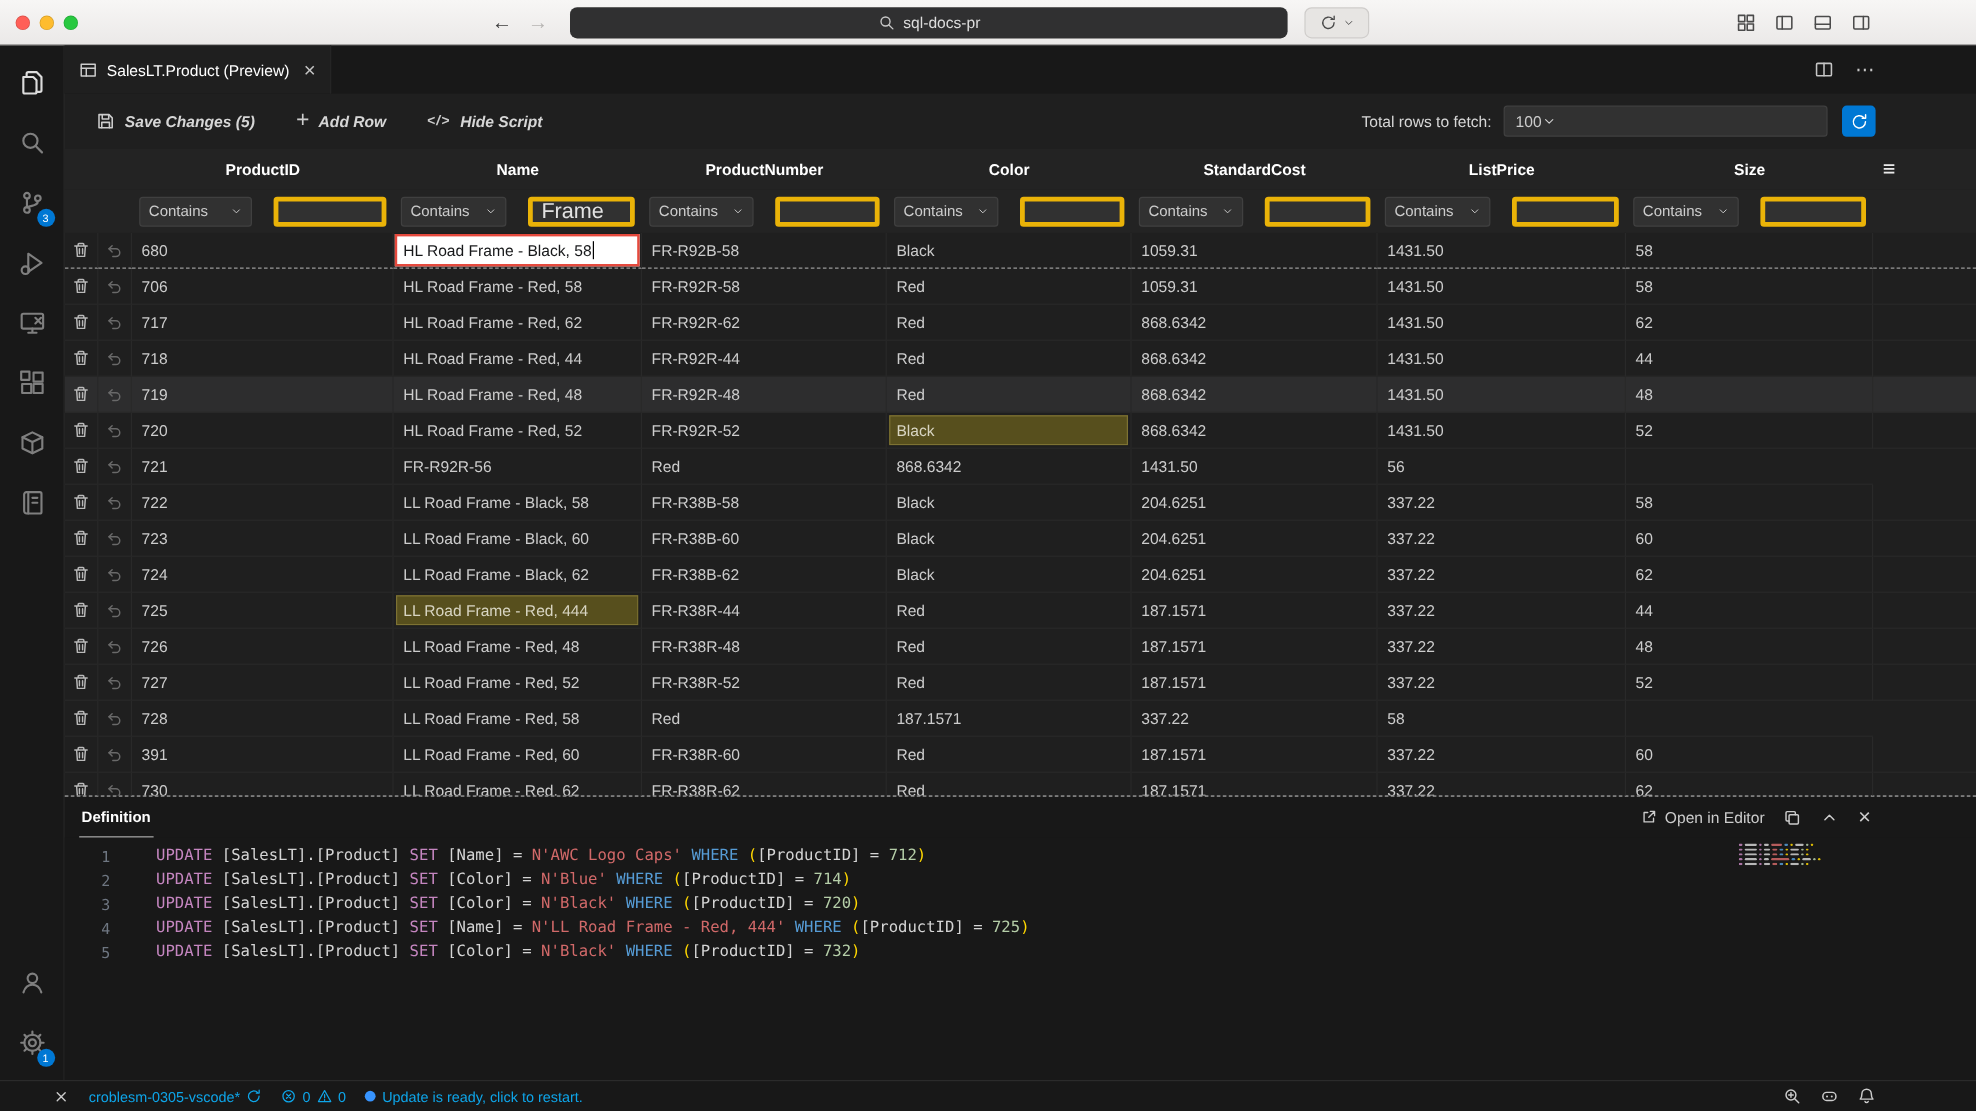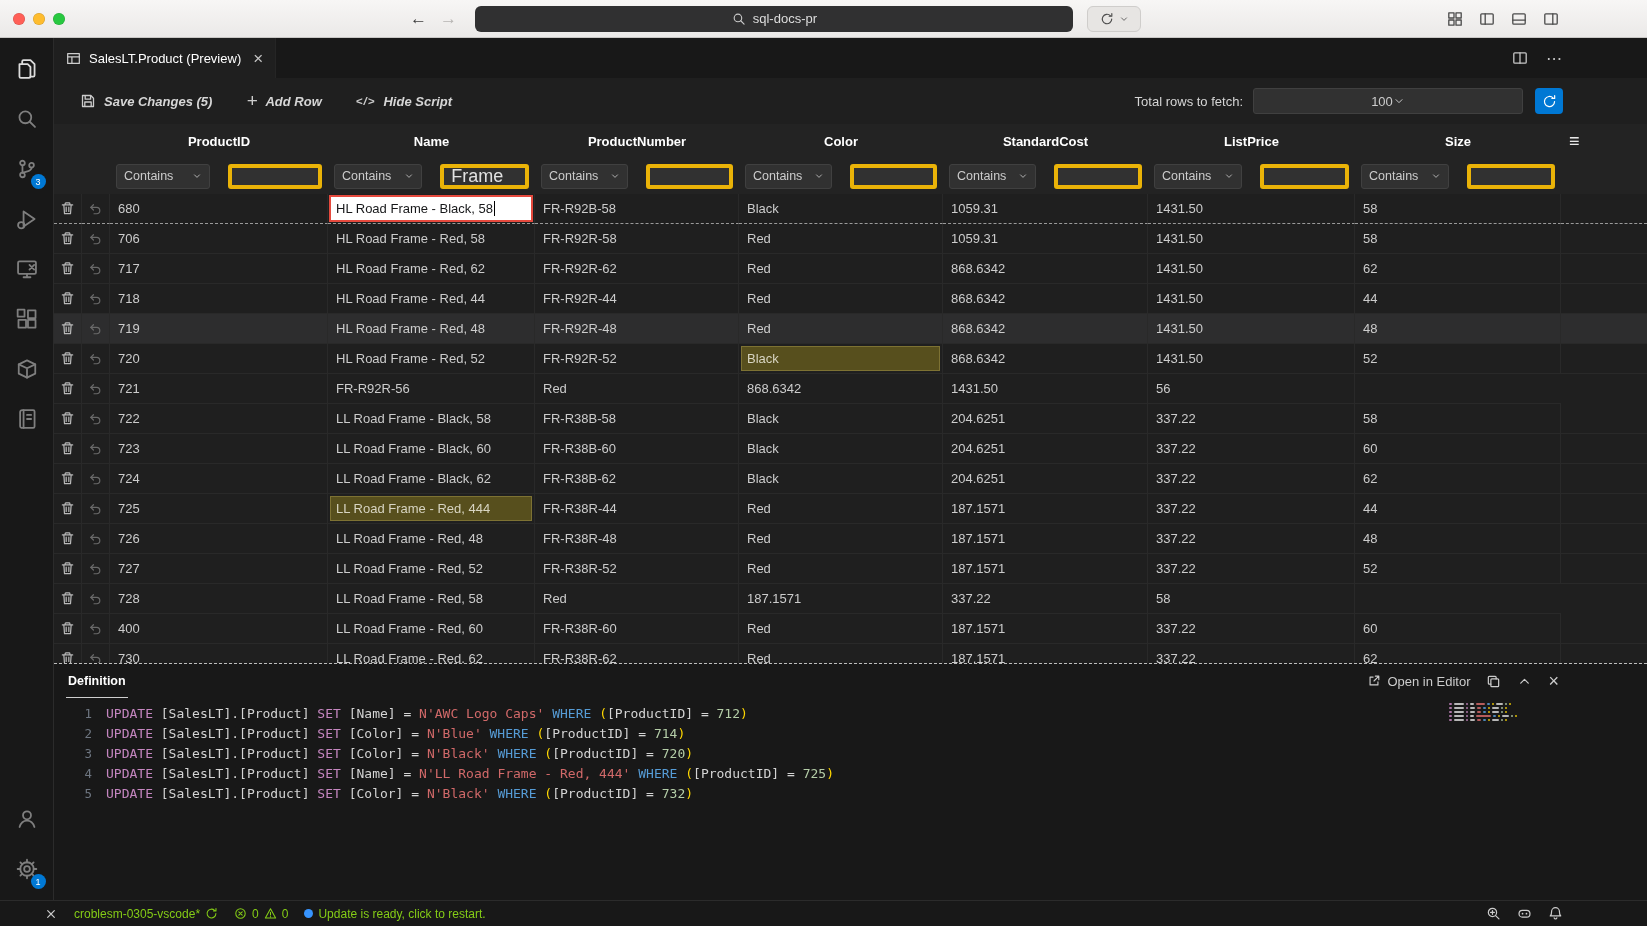--- a/index.html
+++ b/index.html
@@ -53,21 +53,21 @@
   .more-dots{font-size:16px;letter-spacing:1px;color:#c5c5c5;}
 
   
   .toolbar{flex:0 0 46px;height:46px;display:flex;align-items:center;padding:0 84px 0 26px;color:#d2d2d2;}
   .tbtn{display:flex;align-items:center;gap:8px;font-size:13px;font-weight:600;color:#d6d6d6;margin-right:34px;font-style:italic;}
   .tbtn .icon{color:#cccccc;}
   .plus{font-size:19px;line-height:1;margin-top:-2px;color:#cccccc;font-weight:400;}
   .codeglyph{font-size:11.5px;font-weight:700;letter-spacing:1px;color:#cccccc;}
   .trows-label{font-size:13px;color:#d6d6d6;margin-right:10px;}
   .rows-select{width:270px;height:26px;background:#313131;border:1px solid #404040;border-radius:3px;
-    display:flex;align-items:center;justify-content:center;padding:0 9px;font-size:13px;color:#cccccc;}
+    display:flex;align-items:center;justify-content:flex-start;padding:0 9px;font-size:13px;color:#cccccc;}
   .refresh-btn{width:28px;height:26px;background:var(--accent);border:none;border-radius:4px;color:#fff;
     display:flex;align-items:center;justify-content:center;margin-left:12px;cursor:pointer;}
 
   
   .grid-row{display:grid;grid-template-columns:28px 28px 218px 207px 204px 204px 205px 207px 206px minmax(0,1fr);}
   .grid-head{height:34px;background:#232323;}
   .hcell{display:flex;align-items:center;justify-content:center;color:#ffffff;font-size:13px;font-weight:700;}
   .hcell.trail{justify-content:flex-start;padding-left:8px;}
   .hamb{color:#e8e8e8;font-size:18px;font-weight:400;}
   .grid-filters{height:36px;background:#232323;align-items:center;}
@@ -98,30 +98,30 @@
   .panel-head{flex:0 0 34px;height:34px;display:flex;align-items:center;padding:0 88px 0 12px;gap:16px;}
   .panel-title{height:100%;display:flex;align-items:center;color:#ffffff;font-size:12.5px;font-weight:600;
     border-bottom:1px solid #cfcfcf;padding:0 2px;}
   .panel-link{display:flex;align-items:center;gap:6px;color:#cccccc;font-size:13px;}
   .pa{color:#cccccc;}
   .closex{font-size:18px;line-height:1;}
   .code-wrap{flex:1;position:relative;background:#181818;padding:6px 0 0 8px;overflow:hidden;
     font-family:"DejaVu Sans Mono","Liberation Mono",monospace;}
   .code-line{display:flex;height:20px;line-height:20px;font-size:13px;white-space:pre;}
   .ln{flex:0 0 44px;text-align:right;padding-right:14px;color:#6e7681;font-size:12.5px;}
-  .lc{margin-left:0;}
+  .lc{margin-left:24px;}
   .tk-kw{color:var(--kw);} .tk-kw2{color:var(--kw2);} .tk-str{color:var(--str);}
   .tk-num{color:var(--num);} .tk-paren{color:var(--paren);} .tk-id{color:var(--ident);}
   .minimap{position:absolute;top:5px;right:112px;width:86px;}
   .mm-row{display:flex;gap:2px;height:2px;margin-bottom:2px;overflow:hidden;flex-wrap:nowrap;}
   .mm-seg{height:2px;border-radius:1px;background:currentColor;opacity:.85;flex:0 0 auto;}
 
   
   .statusbar{flex:0 0 26px;height:26px;background:#181818;border-top:1px solid #2b2b2b;display:flex;
-    align-items:center;padding:0 84px 0 44px;color:#84cc16;font-size:12px;gap:16px;}
+    align-items:center;padding:0 84px 0 44px;color:#0ea5e9;font-size:12px;gap:16px;}
   .sb-item{display:flex;align-items:center;gap:5px;}
   .sb-dot{width:9px;height:9px;border-radius:50%;background:var(--update-dot);}
   .sbi{color:#cccccc;}
 </style>
 </head>
 <body>
 
 <div class="app">
 
   <header class="titlebar">
@@ -749,21 +749,21 @@
                 <svg viewBox="0 0 16 16" width="15" height="15" fill="none" stroke="currentColor" stroke-width="1.3" stroke-linecap="round" stroke-linejoin="round">
                   <path d="M2.5 4.2h11M5.5 4.2V2.7a.7.7 0 0 1 .7-.7h3.6a.7.7 0 0 1 .7.7v1.5M4.1 4.2l.7 9.3h6.4l.7-9.3M6.6 6.6v4.6M9.4 6.6v4.6"></path>
                 </svg>
               </div>
               <div class="dcell iconcell undo">
                 <svg viewBox="0 0 16 16" width="15" height="15" fill="none" stroke="currentColor" stroke-width="1.3" stroke-linecap="round" stroke-linejoin="round">
                   <path d="M3 6.8h6.2a3.4 3.4 0 0 1 0 6.8H6.4"></path>
                   <path d="M5.8 4L3 6.8l2.8 2.8"></path>
                 </svg>
               </div>
-              <div class="dcell">400</div>
+              <div class="dcell">391</div>
               <div class="dcell">LL Road Frame - Red, 60</div>
               <div class="dcell">FR-R38R-60</div>
               <div class="dcell">Red</div>
               <div class="dcell">187.1571</div>
               <div class="dcell">337.22</div>
               <div class="dcell">60</div>
               <div class="dcell trailcell"></div>
             </div>
             <div class="grid-row drow">
               <div class="dcell iconcell">

